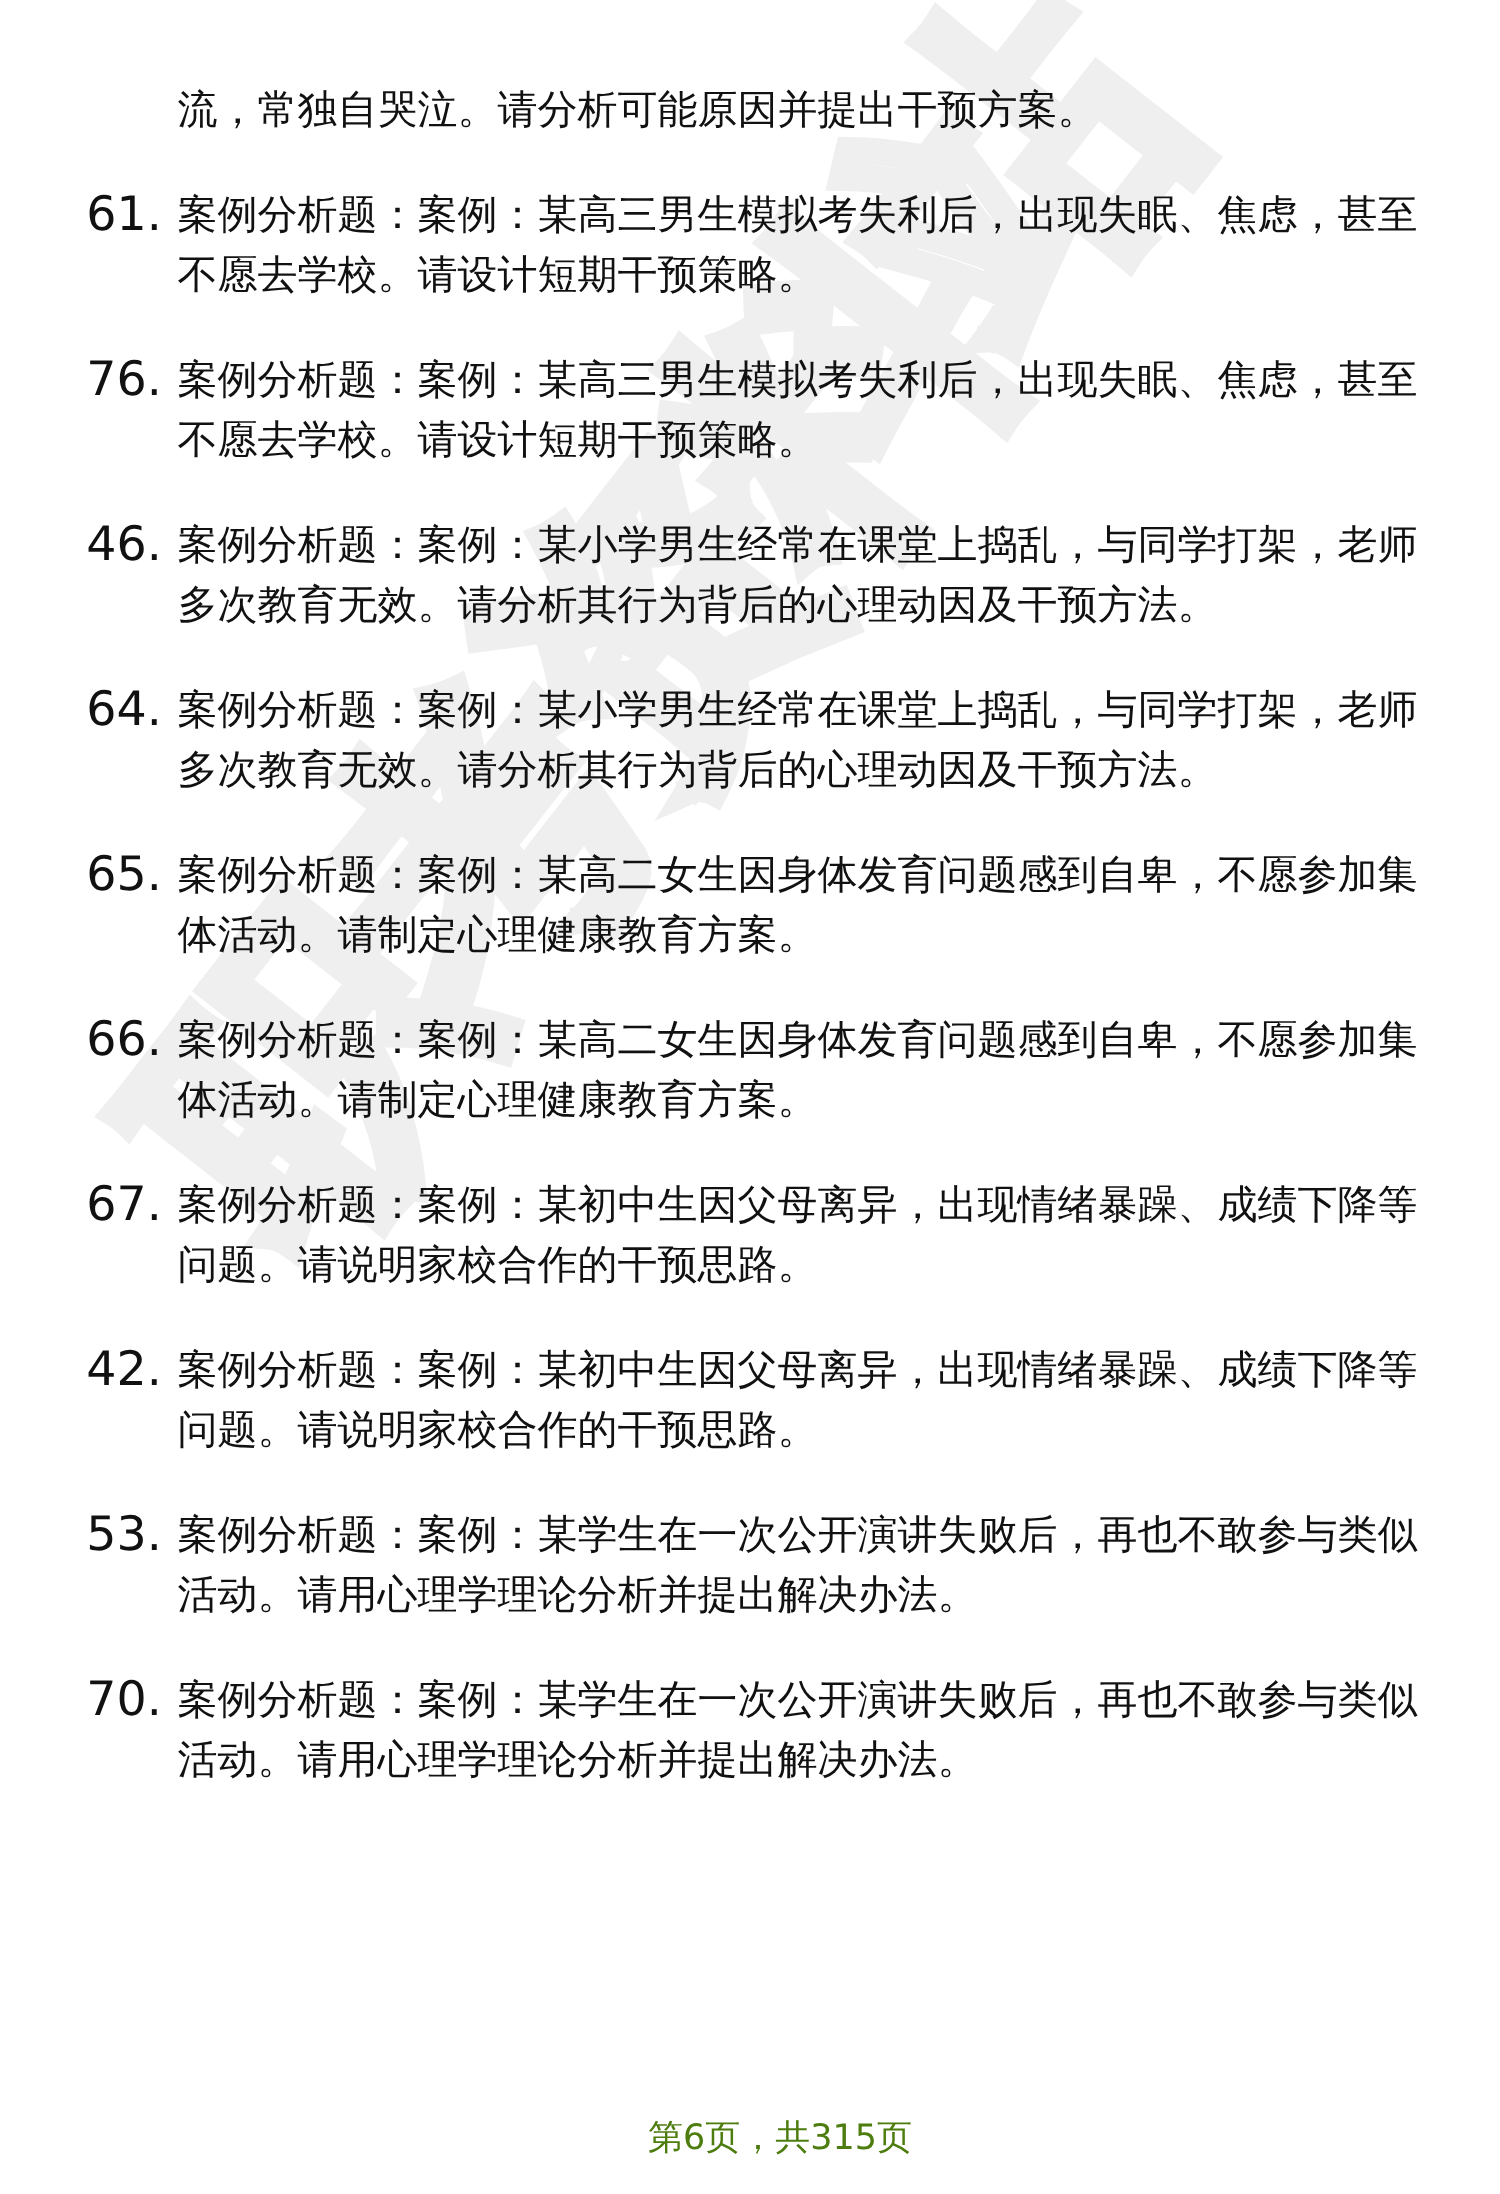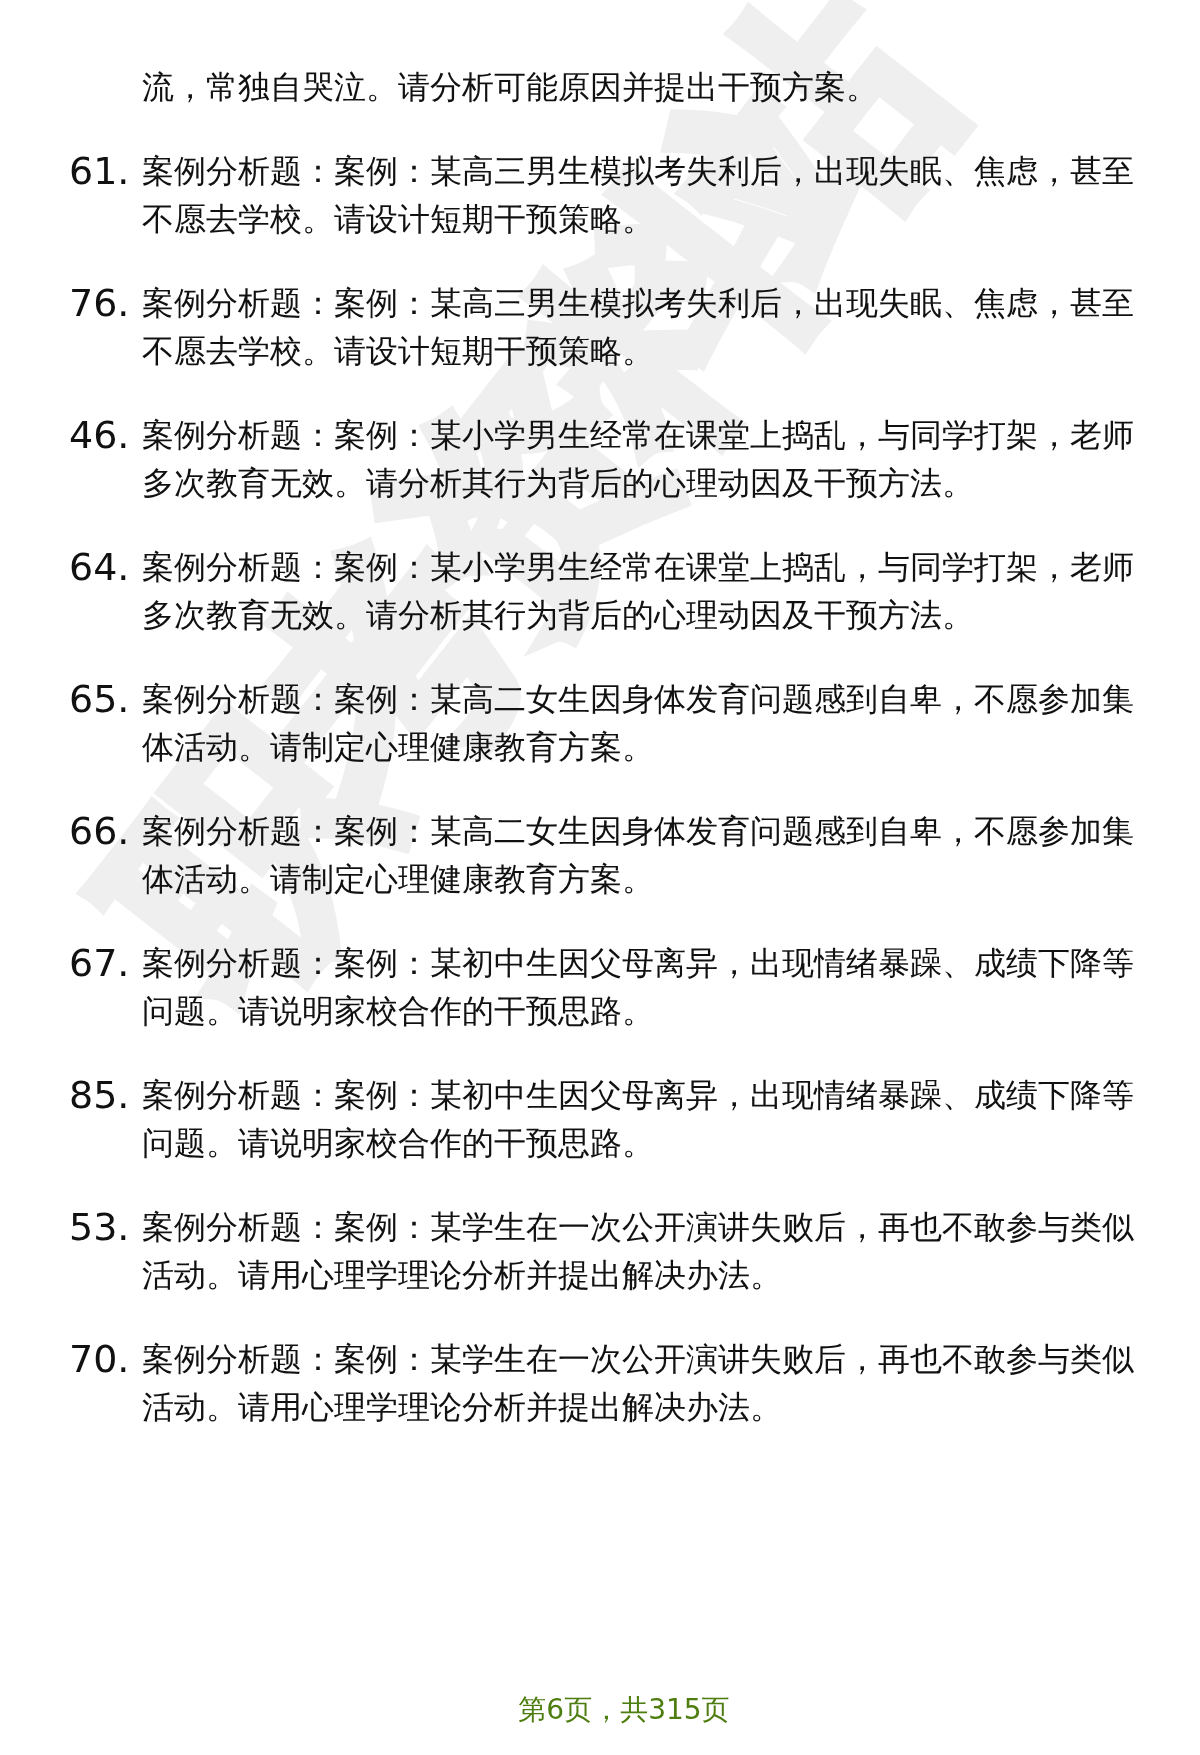--- a/index.html
+++ b/index.html
@@ -112,21 +112,21 @@
     </div>
     <div class="item">
       <span class="num">66.</span>
       <span class="text">案例分析题：案例：某高二女生因身体发育问题感到自卑，不愿参加集体活动。请制定心理健康教育方案。</span>
     </div>
     <div class="item">
       <span class="num">67.</span>
       <span class="text">案例分析题：案例：某初中生因父母离异，出现情绪暴躁、成绩下降等问题。请说明家校合作的干预思路。</span>
     </div>
     <div class="item">
-      <span class="num">85.</span>
+      <span class="num">42.</span>
       <span class="text">案例分析题：案例：某初中生因父母离异，出现情绪暴躁、成绩下降等问题。请说明家校合作的干预思路。</span>
     </div>
     <div class="item">
       <span class="num">53.</span>
       <span class="text">案例分析题：案例：某学生在一次公开演讲失败后，再也不敢参与类似活动。请用心理学理论分析并提出解决办法。</span>
     </div>
     <div class="item">
       <span class="num">70.</span>
       <span class="text">案例分析题：案例：某学生在一次公开演讲失败后，再也不敢参与类似活动。请用心理学理论分析并提出解决办法。</span>
     </div>

